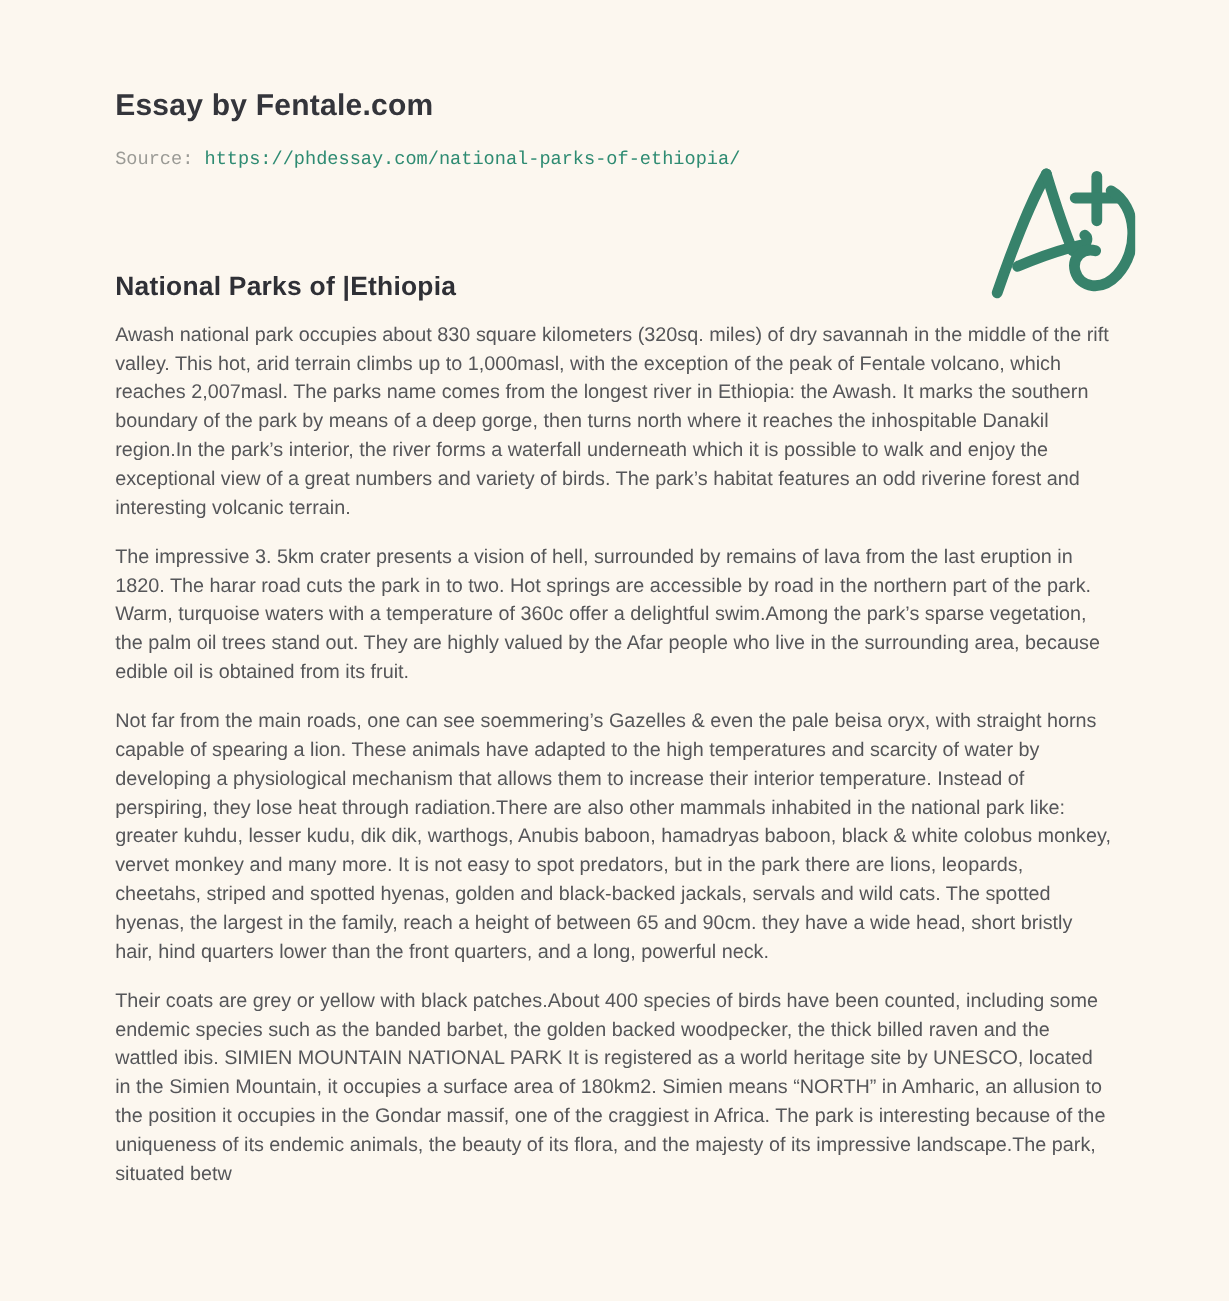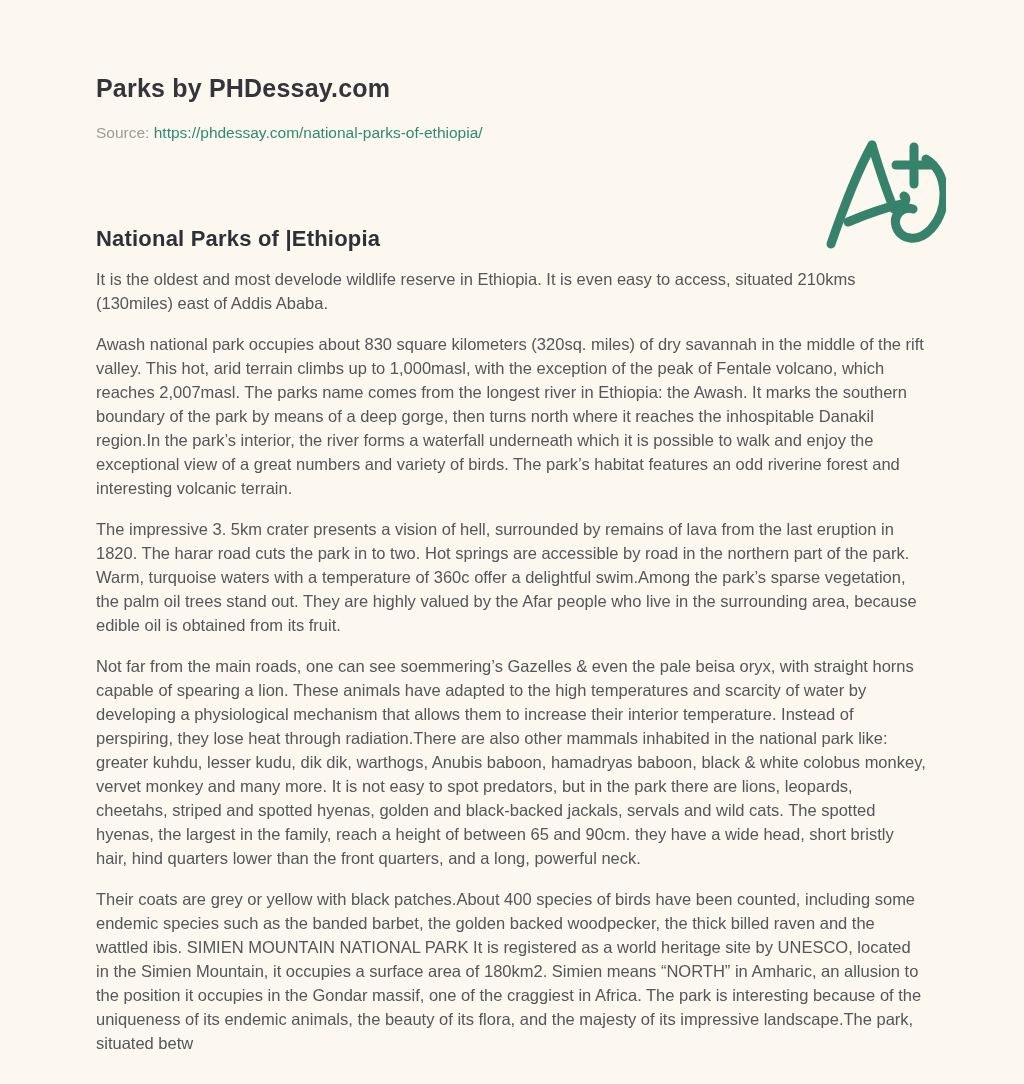--- a/index.html
+++ b/index.html
@@ -22,20 +22,21 @@
     margin: 74px 0 0 0;
     font-size: 25px;
     font-weight: 700;
     letter-spacing: 0.2px;
     color: #34353B;
   }
   .source-row {
     margin-top: 21px;
     font-size: 15.5px;
     color: #9B9B96;
+    font-family: Liberation Mono, monospace;
   }
   .source-row a {
     color: #2E8B72;
     text-decoration: none;
   }
   .logo {
     position: absolute;
     top: 58px;
     right: 78px;
     width: 132px;
@@ -57,21 +58,21 @@
   }
   .essay-body p:first-child {
     margin-top: 15px;
   }
 </style>
 </head>
 <body>
 
 <div class="page">
 
-  <h1 class="doc-header-title">Parks by PHDessay.com</h1>
+  <h1 class="doc-header-title">Essay by Fentale.com</h1>
 
   <div class="source-row">
     <span>Source:</span>
     <a href="#">https://phdessay.com/national-parks-of-ethiopia/</a>
   </div>
 
   <div class="logo">
     <svg viewBox="0 0 132 118" width="132" height="118" fill="none" stroke="#37826B" stroke-width="9" stroke-linecap="round" stroke-linejoin="round">
 
       <path d="M17,112 C28,80 44,38 58,13"></path>
@@ -84,20 +85,19 @@
 
       <path d="M82,33 L118,33"></path>
 
       <path d="M112,27 C134,40 136,76 117,97 C104,111 86,108 82,94 C79,83 88,74 99,77"></path>
     </svg>
   </div>
 
   <h2 class="essay-title">National Parks of |Ethiopia</h2>
 
   <div class="essay-body">
-    <p>It is the oldest and most develode wildlife reserve in Ethiopia. It is even easy to access, situated 210kms (130miles) east of Addis Ababa.</p>
     <p>Awash national park occupies about 830 square kilometers (320sq. miles) of dry savannah in the middle of the rift valley. This hot, arid terrain climbs up to 1,000masl, with the exception of the peak of Fentale volcano, which reaches 2,007masl. The parks name comes from the longest river in Ethiopia: the Awash. It marks the southern boundary of the park by means of a deep gorge, then turns north where it reaches the inhospitable Danakil region.In the park’s interior, the river forms a waterfall underneath which it is possible to walk and enjoy the exceptional view of a great numbers and variety of birds. The park’s habitat features an odd riverine forest and interesting volcanic terrain.</p>
     <p>The impressive 3. 5km crater presents a vision of hell, surrounded by remains of lava from the last eruption in 1820. The harar road cuts the park in to two. Hot springs are accessible by road in the northern part of the park. Warm, turquoise waters with a temperature of 360c offer a delightful swim.Among the park’s sparse vegetation, the palm oil trees stand out. They are highly valued by the Afar people who live in the surrounding area, because edible oil is obtained from its fruit.</p>
     <p>Not far from the main roads, one can see soemmering’s Gazelles &amp; even the pale beisa oryx, with straight horns capable of spearing a lion. These animals have adapted to the high temperatures and scarcity of water by developing a physiological mechanism that allows them to increase their interior temperature. Instead of perspiring, they lose heat through radiation.There are also other mammals inhabited in the national park like: greater kuhdu, lesser kudu, dik dik, warthogs, Anubis baboon, hamadryas baboon, black &amp; white colobus monkey, vervet monkey and many more. It is not easy to spot predators, but in the park there are lions, leopards, cheetahs, striped and spotted hyenas, golden and black-backed jackals, servals and wild cats. The spotted hyenas, the largest in the family, reach a height of between 65 and 90cm. they have a wide head, short bristly hair, hind quarters lower than the front quarters, and a long, powerful neck.</p>
     <p>Their coats are grey or yellow with black patches.About 400 species of birds have been counted, including some endemic species such as the banded barbet, the golden backed woodpecker, the thick billed raven and the wattled ibis. SIMIEN MOUNTAIN NATIONAL PARK It is registered as a world heritage site by UNESCO, located in the Simien Mountain, it occupies a surface area of 180km2. Simien means “NORTH” in Amharic, an allusion to the position it occupies in the Gondar massif, one of the craggiest in Africa. The park is interesting because of the uniqueness of its endemic animals, the beauty of its flora, and the majesty of its impressive landscape.The park, situated betw</p>
   </div>
 
 </div>
 
 </body></html>

